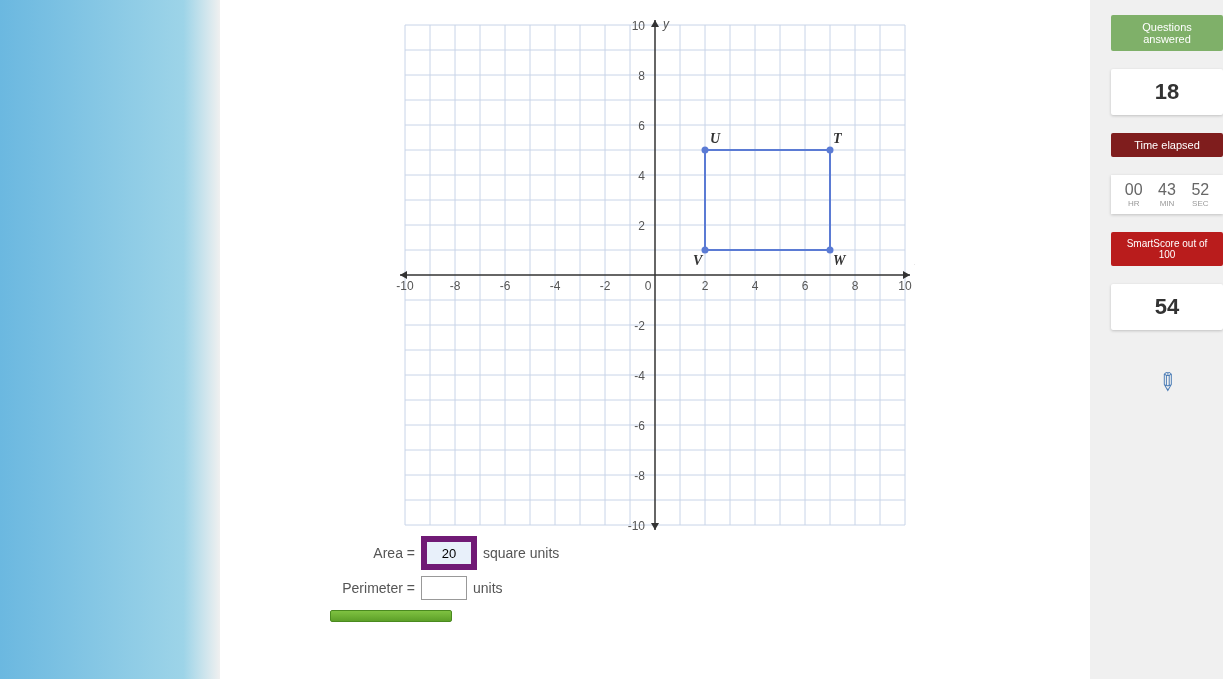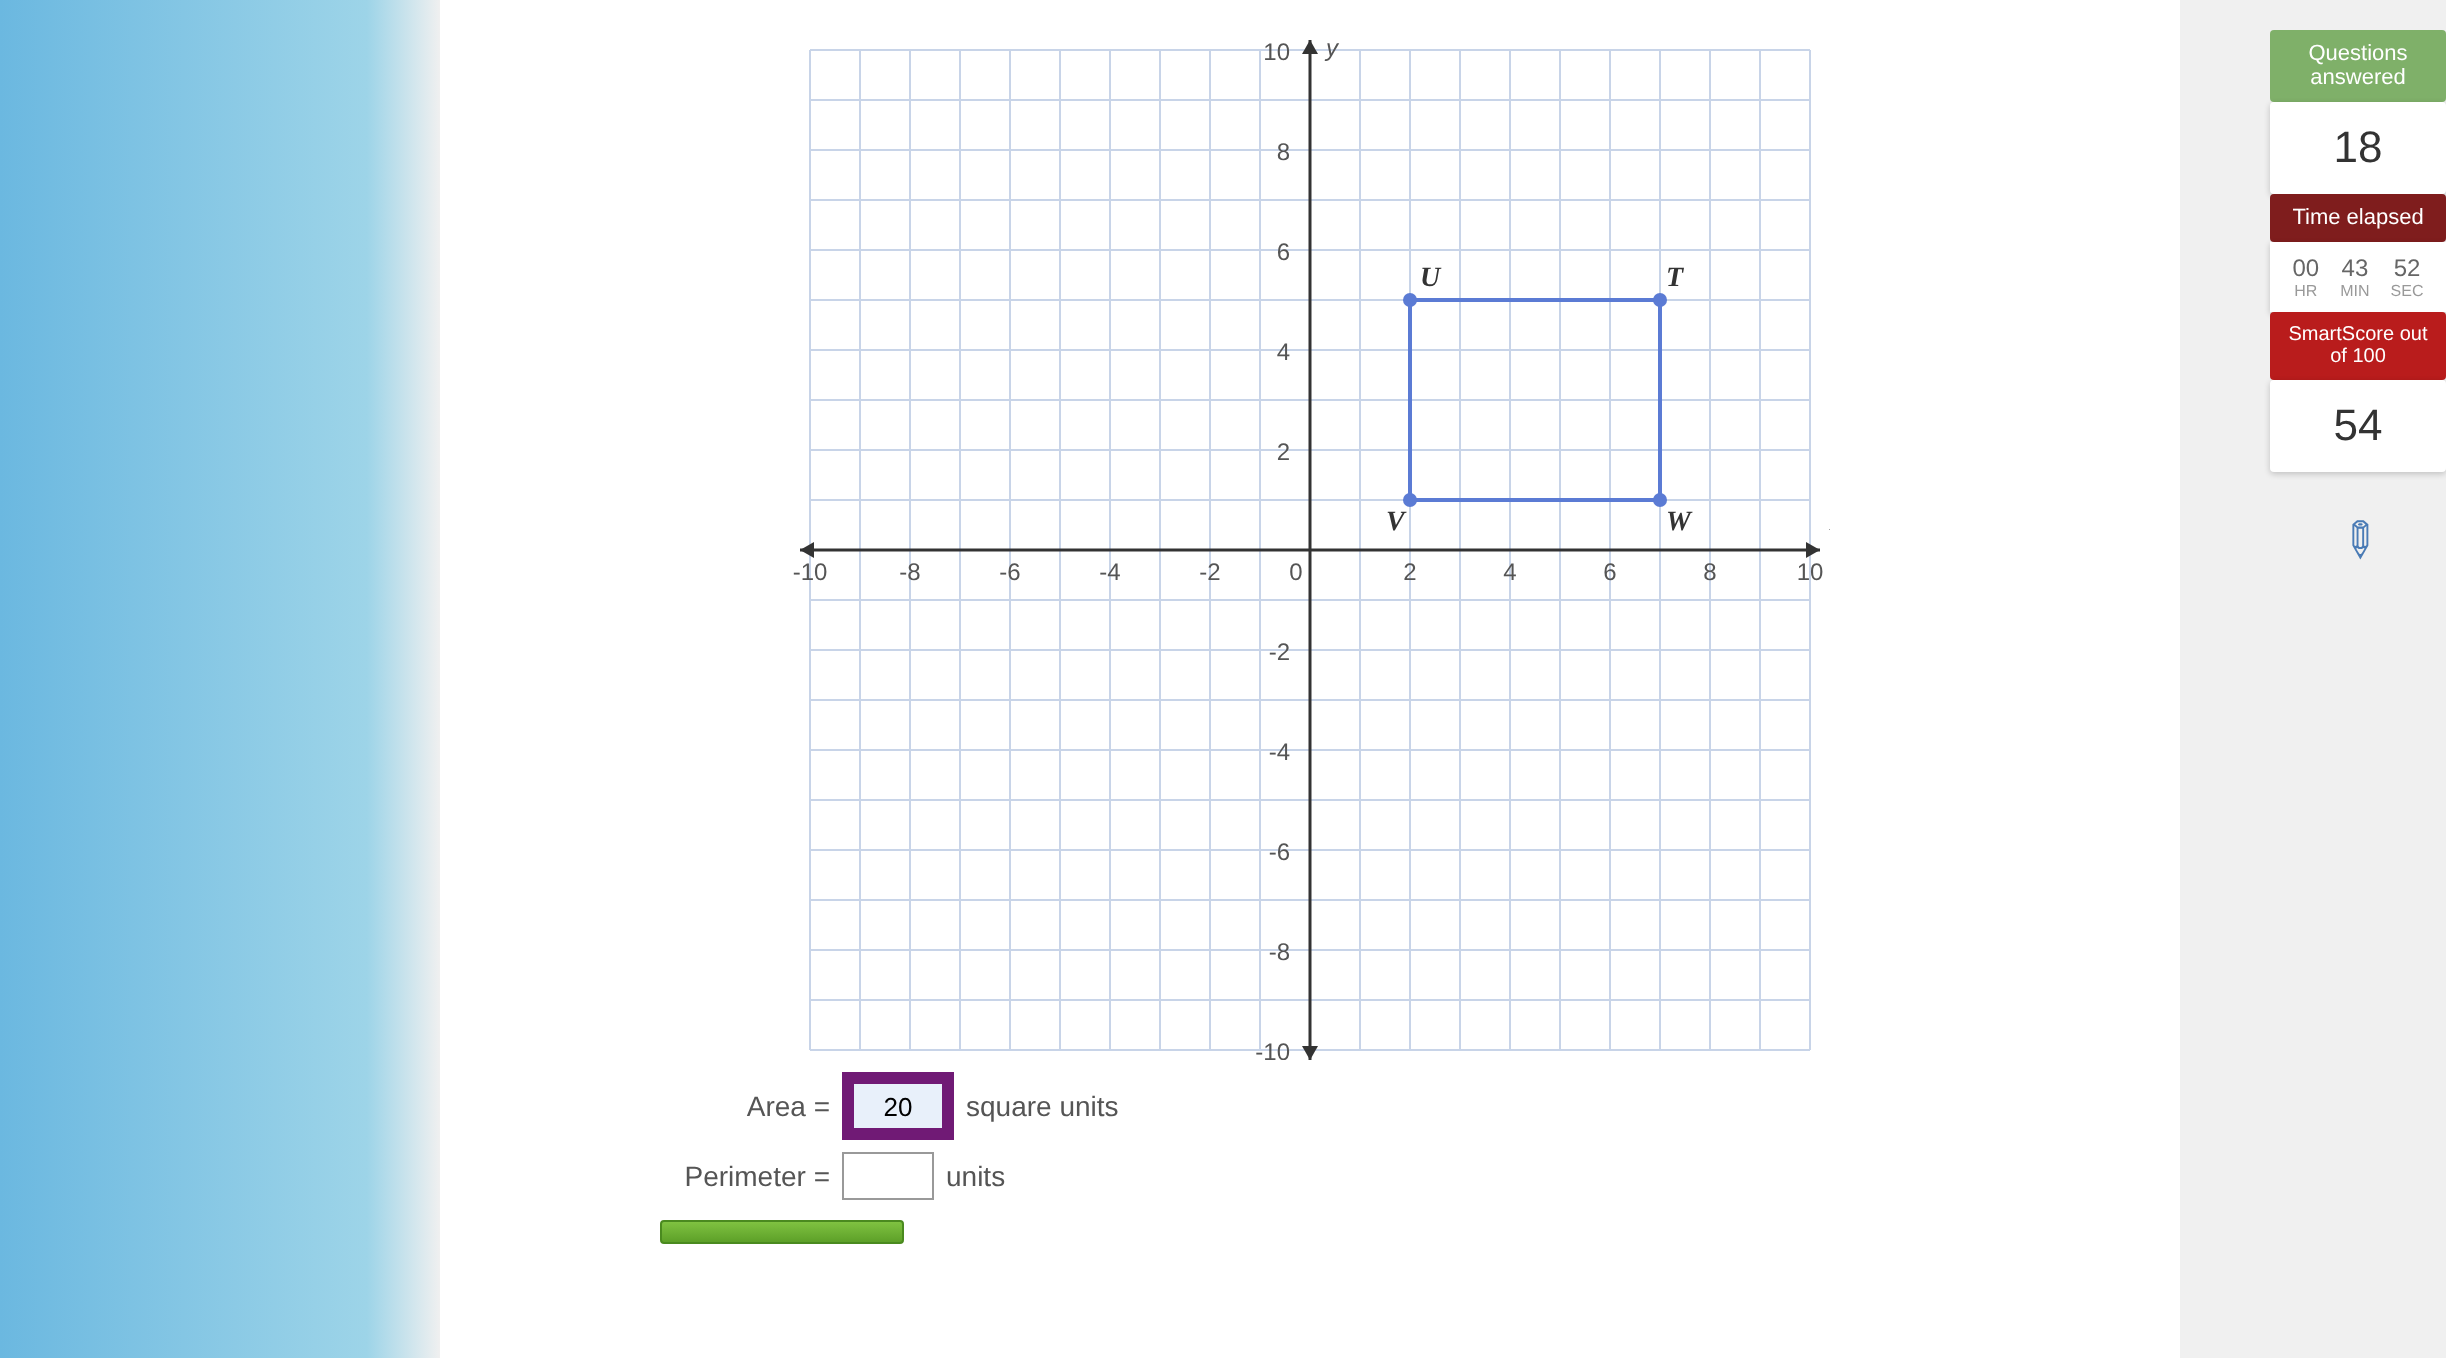--- a/index.html
+++ b/index.html
@@ -6,28 +6,28 @@
 .content{position:absolute;left:220px;top:0;width:870px;height:679px;background:#fff;padding:20px 30px;box-sizing:border-box}
 .question{color:#333;font-size:15px;margin-bottom:15px}
 .graph-container{position:relative;width:520px;height:510px;margin:0 auto}
 svg.grid{position:absolute;left:0;top:0}
 .answers{margin-left:80px;color:#555;font-size:14px}
 .answers .row{margin:6px 0;display:flex;align-items:center;gap:6px}
 .answers label{width:85px;text-align:right;display:inline-block}
 .answers input{width:40px;height:20px;border:6px solid #701a75;text-align:center;font-size:13px;background:#e8f0fa}
 .answers input.empty{background:#fff;border:1px solid #999}
 .submit-btn{margin-left:80px;margin-top:10px;width:120px;height:10px;background:linear-gradient(#7fc241,#5da028);border:1px solid #4a8a1f;border-radius:2px}
-.sidebar{position:absolute;right:0;top:15px;width:88px;display:flex;flex-direction:column;gap:0}
+.sidebar{position:absolute;right:0;top:15px;width:112px;display:flex;flex-direction:column;gap:18px}
 .box{text-align:center;padding:6px;border-radius:2px;font-size:11px}
 .green{background:#7fb069;color:#fff}
-.white{background:#fff;color:#333;font-size:22px;font-weight:normal;padding:10px;box-shadow:0 1px 3px rgba(0,0,0,.2)}
+.white{background:#fff;color:#333;font-size:22px;font-weight:bold;padding:10px;box-shadow:0 1px 3px rgba(0,0,0,.2)}
 .blue{background:#7f1d1d;color:#fff}
 .timer{background:#fff;padding:6px;display:flex;justify-content:space-around;font-size:11px;color:#999;box-shadow:0 1px 3px rgba(0,0,0,.2)}
 .timer span{display:block;text-align:center}
-.timer .val{color:#666;font-size:12px}
+.timer .val{color:#666;font-size:16px}
 .timer .lbl{font-size:8px}
 .orange{background:#b91c1c;color:#fff;font-size:10px}
 .pencil{margin-top:20px;font-size:24px;color:#4a7bb5;text-align:center;transform:rotate(45deg)}
 </style>
 </head>
 <body>
 
 <div class="content">
   <div class="graph-container">
     <svg class="grid" width="520" height="510" viewBox="0 0 520 510">

